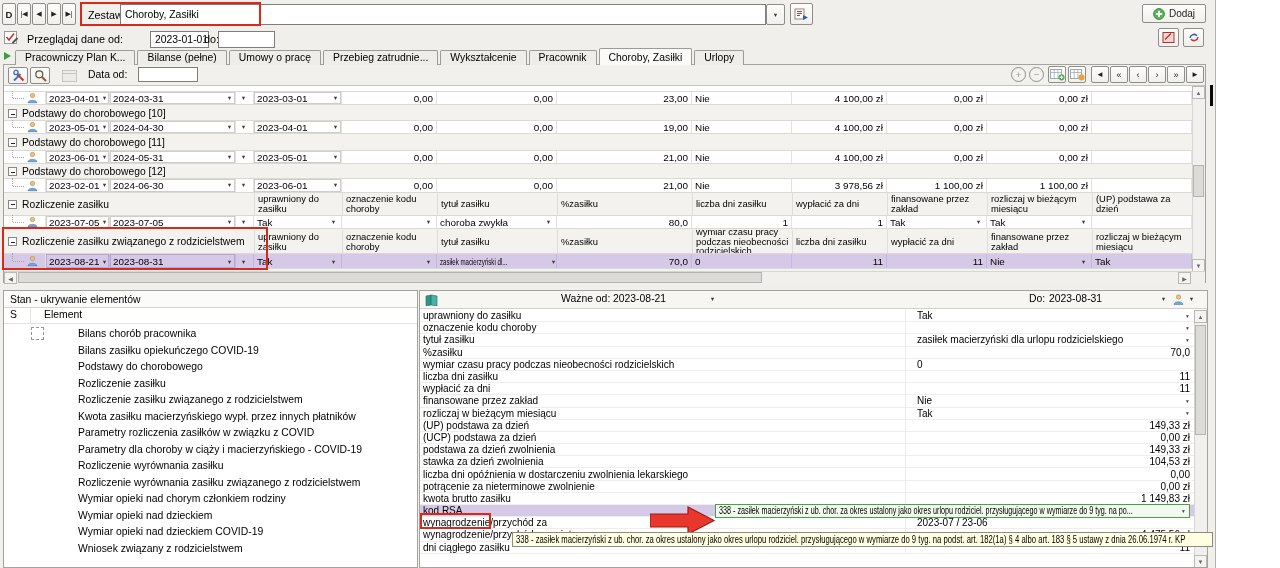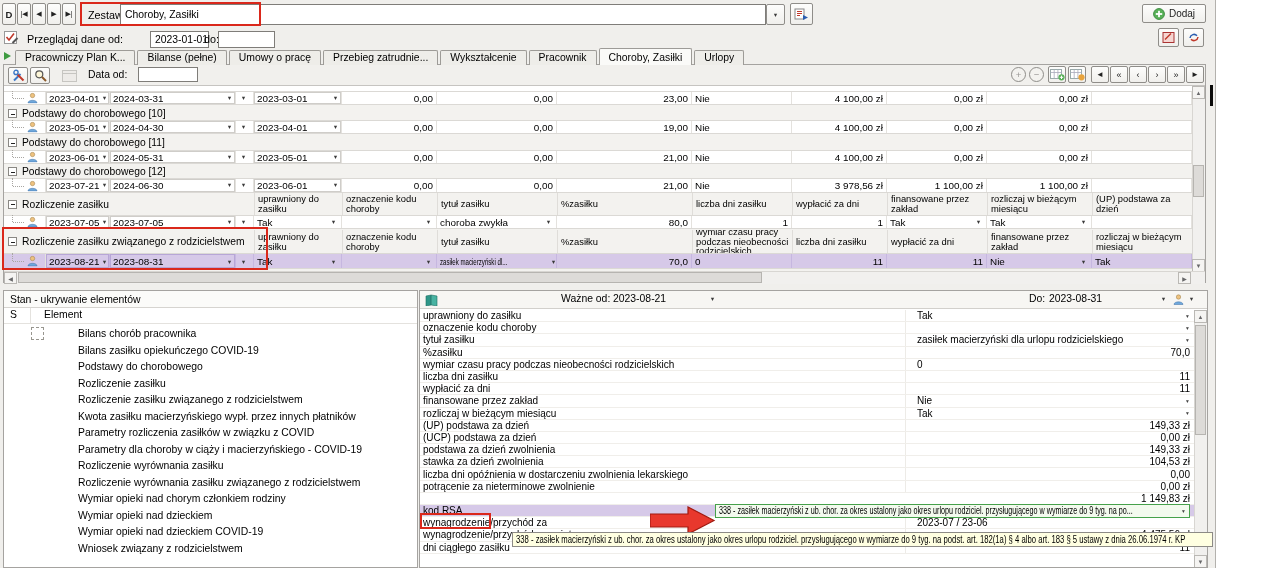--- a/index.html
+++ b/index.html
@@ -328,21 +328,21 @@
       <div class="grow" style="top:92px;height:15px">
         <span class="tree">
             <span class="pico">
               <svg width="11" height="11" viewBox="0 0 11 11">
                 <circle cx="5.5" cy="3" r="2.2" fill="#eec27f" stroke="#9a7b45" stroke-width="0.5"></circle>
                 <path d="M1 10.5 C1 6.9 10 6.9 10 10.5 Z" fill="#6fa8dc" stroke="#3c6ea5" stroke-width="0.5"></path>
               </svg>
             </span>
           </span>
         <span class="gc w64 ed">
-            <span>2023-07-21</span>
+            <span>2023-02-01</span>
             <span class="ddg"></span>
           </span>
         <span class="gc w126 ed">
             <span>2024-06-30</span>
             <span class="ddg"></span>
           </span>
         <span class="gc w18">
             <span class="ddg"></span>
           </span>
         <span class="gc w88 ed">
@@ -596,20 +596,21 @@
         </div>
       <div class="drow">
           <span class="dl">liczba dni opóźnienia w dostarczeniu zwolnienia lekarskiego</span>
           <span class="dv r">0,00</span>
         </div>
       <div class="drow">
           <span class="dl">potrącenie za nieterminowe zwolnienie</span>
           <span class="dv r">0,00 zł</span>
         </div>
       <div class="drow">
+          <span class="dl">kwota brutto zasiłku</span>
           <span class="dv r">1 149,83 zł</span>
         </div>
       <div class="drow lav">
         <span class="dl">kod RSA</span>
         <span class="dv"></span>
         <span class="rsa-cell">
             <span class="scale74">338 - zasiłek macierzyński z ub. chor. za okres ustalony jako okres urlopu rodziciel. przysługującego w wymiarze do 9 tyg. na po...</span>
           </span>
       </div>
       <div class="drow">

